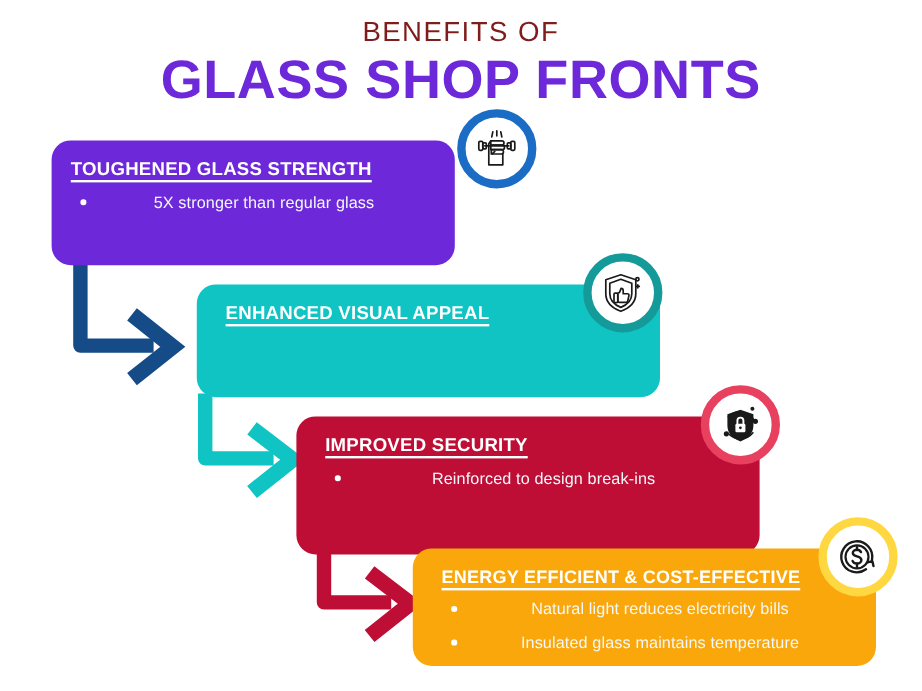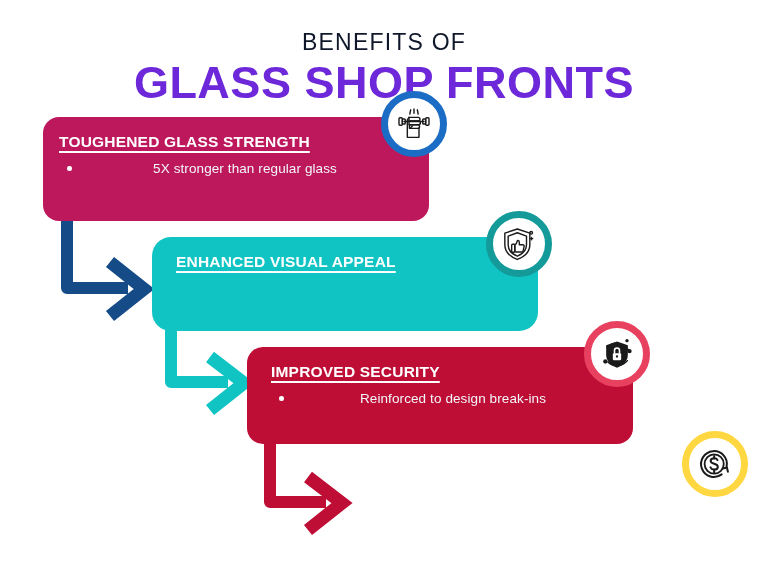--- a/index.html
+++ b/index.html
@@ -24,24 +24,23 @@
   .header {
     position: absolute;
     top: 12px;
     left: 0;
     width: 768px;
     text-align: center;
   }
   .header-eyebrow {
     font-size: 23px;
     letter-spacing: 1.2px;
-    color: #0f172a;
+    color: #7f1d1d;
     font-weight: 400;
     line-height: 28px;
-    margin-top: 16px;
   }
   .header-title {
     font-size: 45px;
     font-weight: bold;
     color: #6d28d9;
     letter-spacing: 0.5px;
     line-height: 50px;
     margin-top: 2px;
   }
 
@@ -92,23 +91,23 @@
     position: absolute;
     left: -14px;
     top: 6px;
     width: 4.5px;
     height: 4.5px;
     border-radius: 50%;
     background: #ffffff;
   }
 
   
-  #card-1 { left: 43px;  top: 117px; width: 386px; height: 104px; background: #be185d; padding-left: 16px; }
-  #card-2 { left: 152px; top: 237px; width: 386px; height: 94px;  background: #10c4c4; border-radius: 19px; }
-  #card-3 { left: 247px; top: 347px; width: 386px; height: 97px;  background: #be0e36; }
+  #card-1 { left: 43px;  top: 117px; width: 336px; height: 104px; background: #6d28d9; padding-left: 16px; }
+  #card-2 { left: 164px; top: 237px; width: 386px; height: 94px;  background: #10c4c4; }
+  #card-3 { left: 247px; top: 347px; width: 386px; height: 115px;  background: #be0e36; }
   #card-4 { left: 344px; top: 457px; width: 386px; height: 98px;  background: #faa70b; }
 
   #card-4 .card-title { font-size: 15px; }
 
   
   .badge {
     position: absolute;
     width: 66px;
     height: 66px;
     border-radius: 50%;
@@ -164,20 +163,27 @@
     <div class="card-title">ENHANCED VISUAL APPEAL</div>
   </div>
 
   <div class="card" id="card-3">
     <div class="card-title">IMPROVED SECURITY</div>
     <ul>
       <li>Reinforced to design break-ins</li>
     </ul>
   </div>
 
+  <div class="card" id="card-4">
+    <div class="card-title">ENERGY EFFICIENT &amp; COST-EFFECTIVE</div>
+    <ul>
+      <li>Natural light reduces electricity bills</li>
+      <li>Insulated glass maintains temperature</li>
+    </ul>
+  </div>
 
   <div class="badge" id="badge-1">
     <span>
       <svg width="40" height="40" viewBox="0 0 48 48">
         <g fill="none" stroke="#1a1a1a" stroke-width="1.7" stroke-linecap="round" stroke-linejoin="round">
 
           <path d="M20 7 L19 12 M24 6 L24 11 M28 7 L29 12"></path>
 
           <path d="M12 21 L36 21"></path>
 

